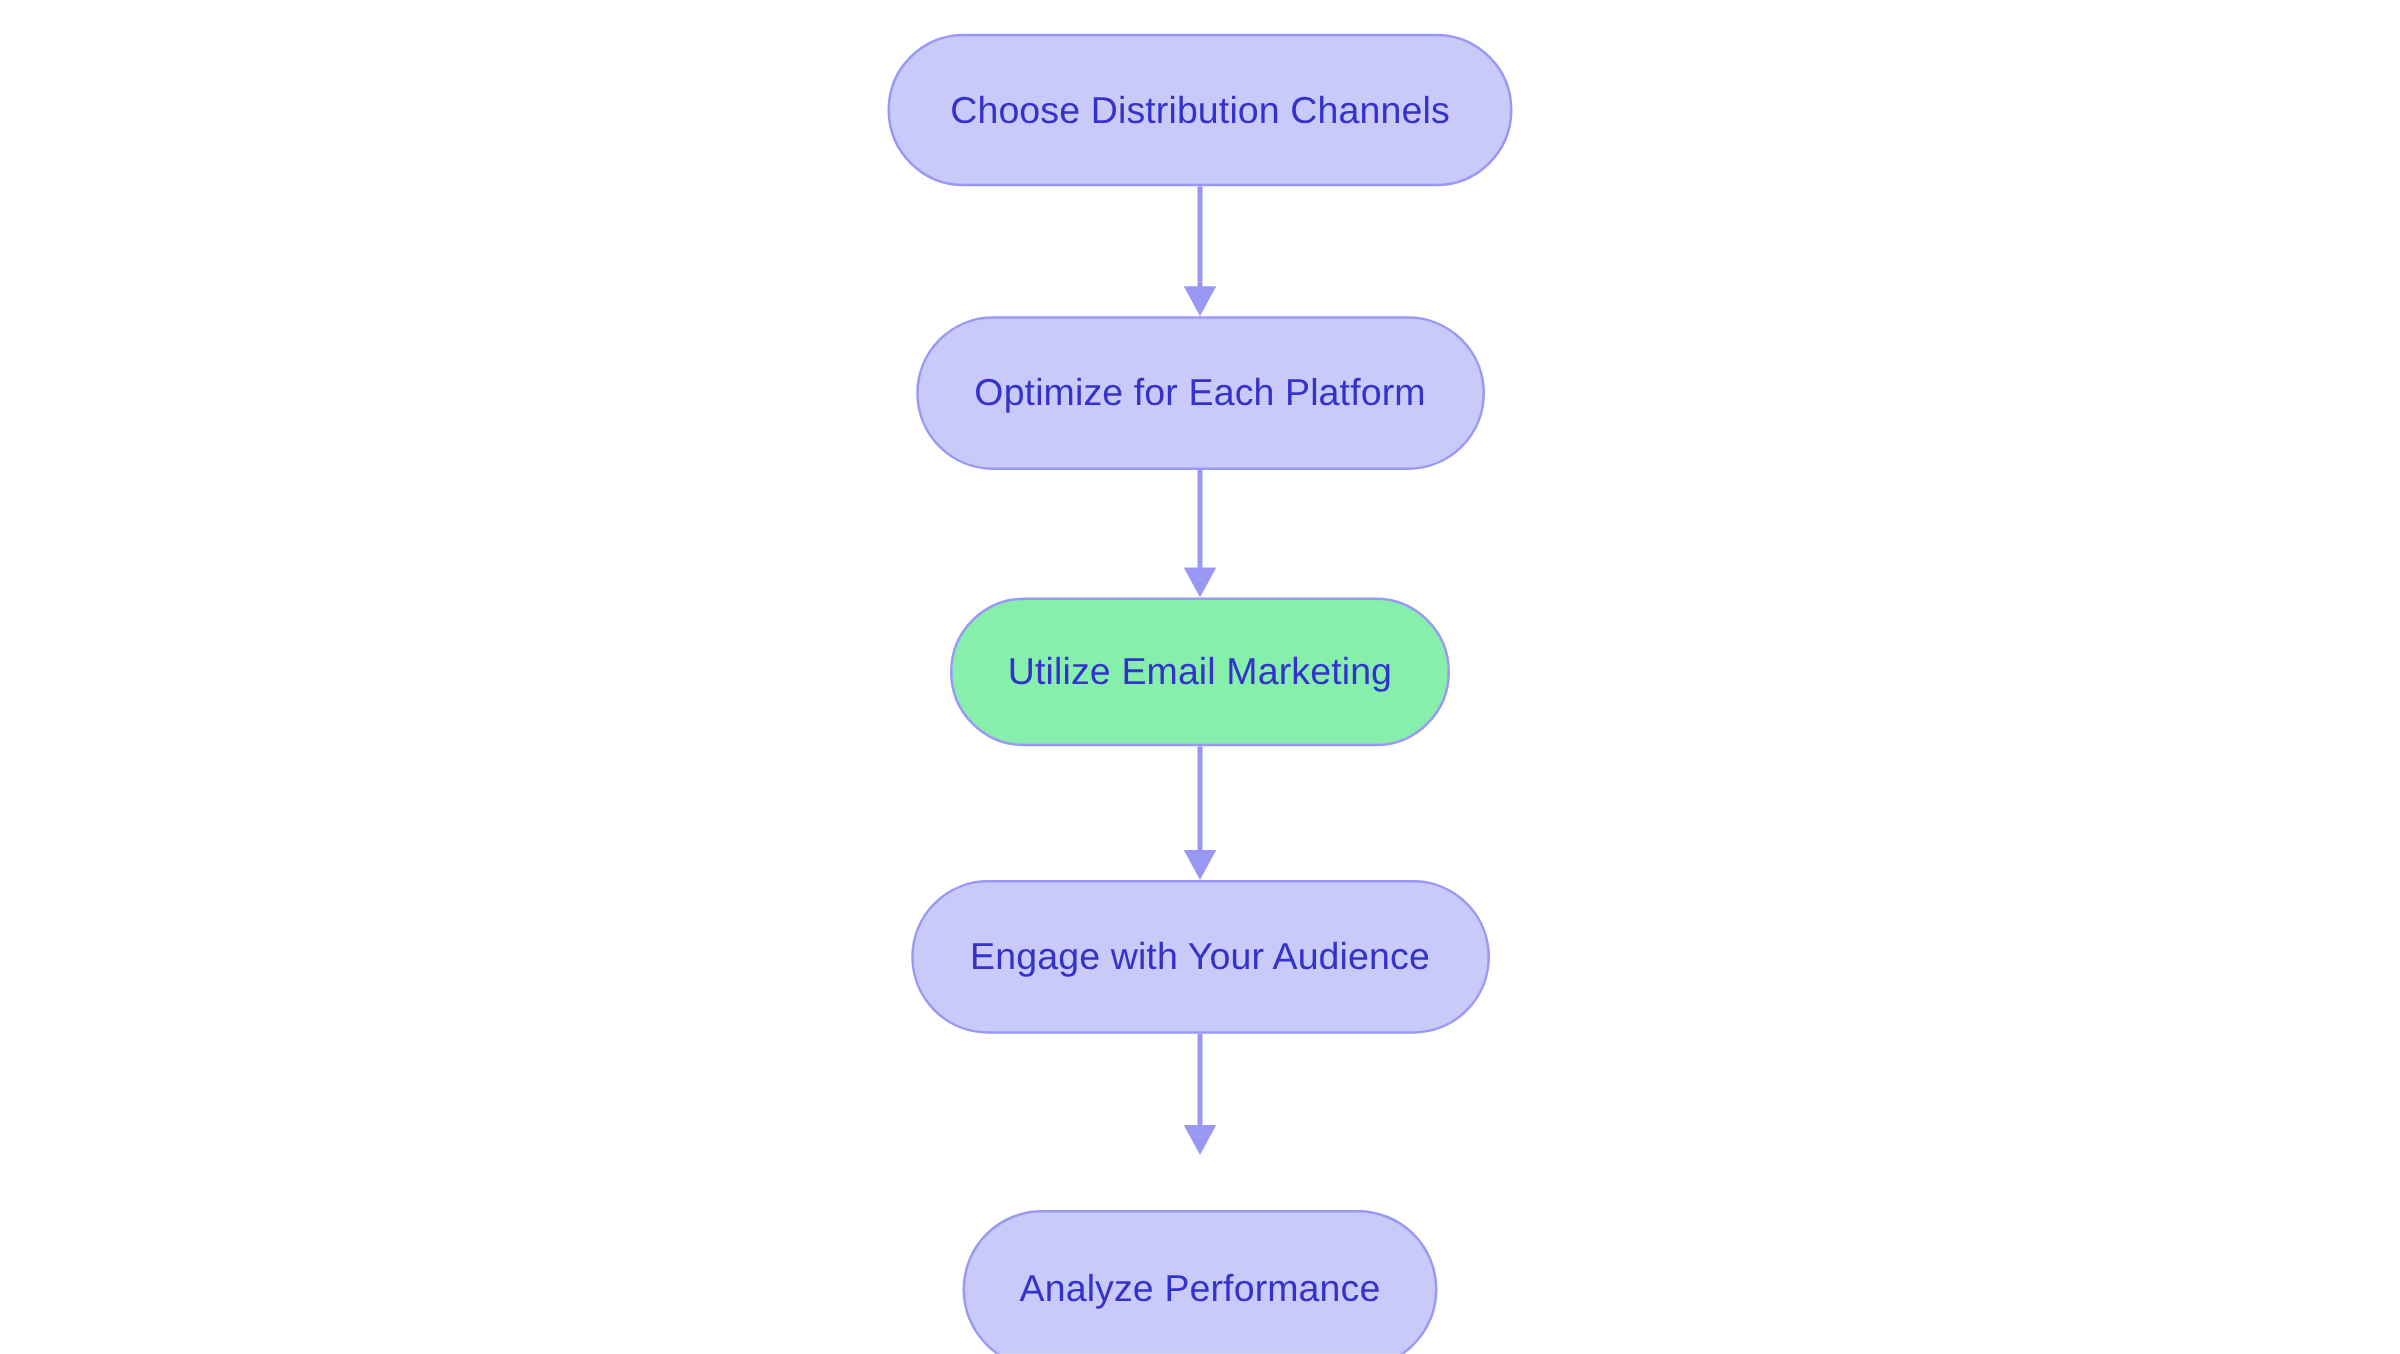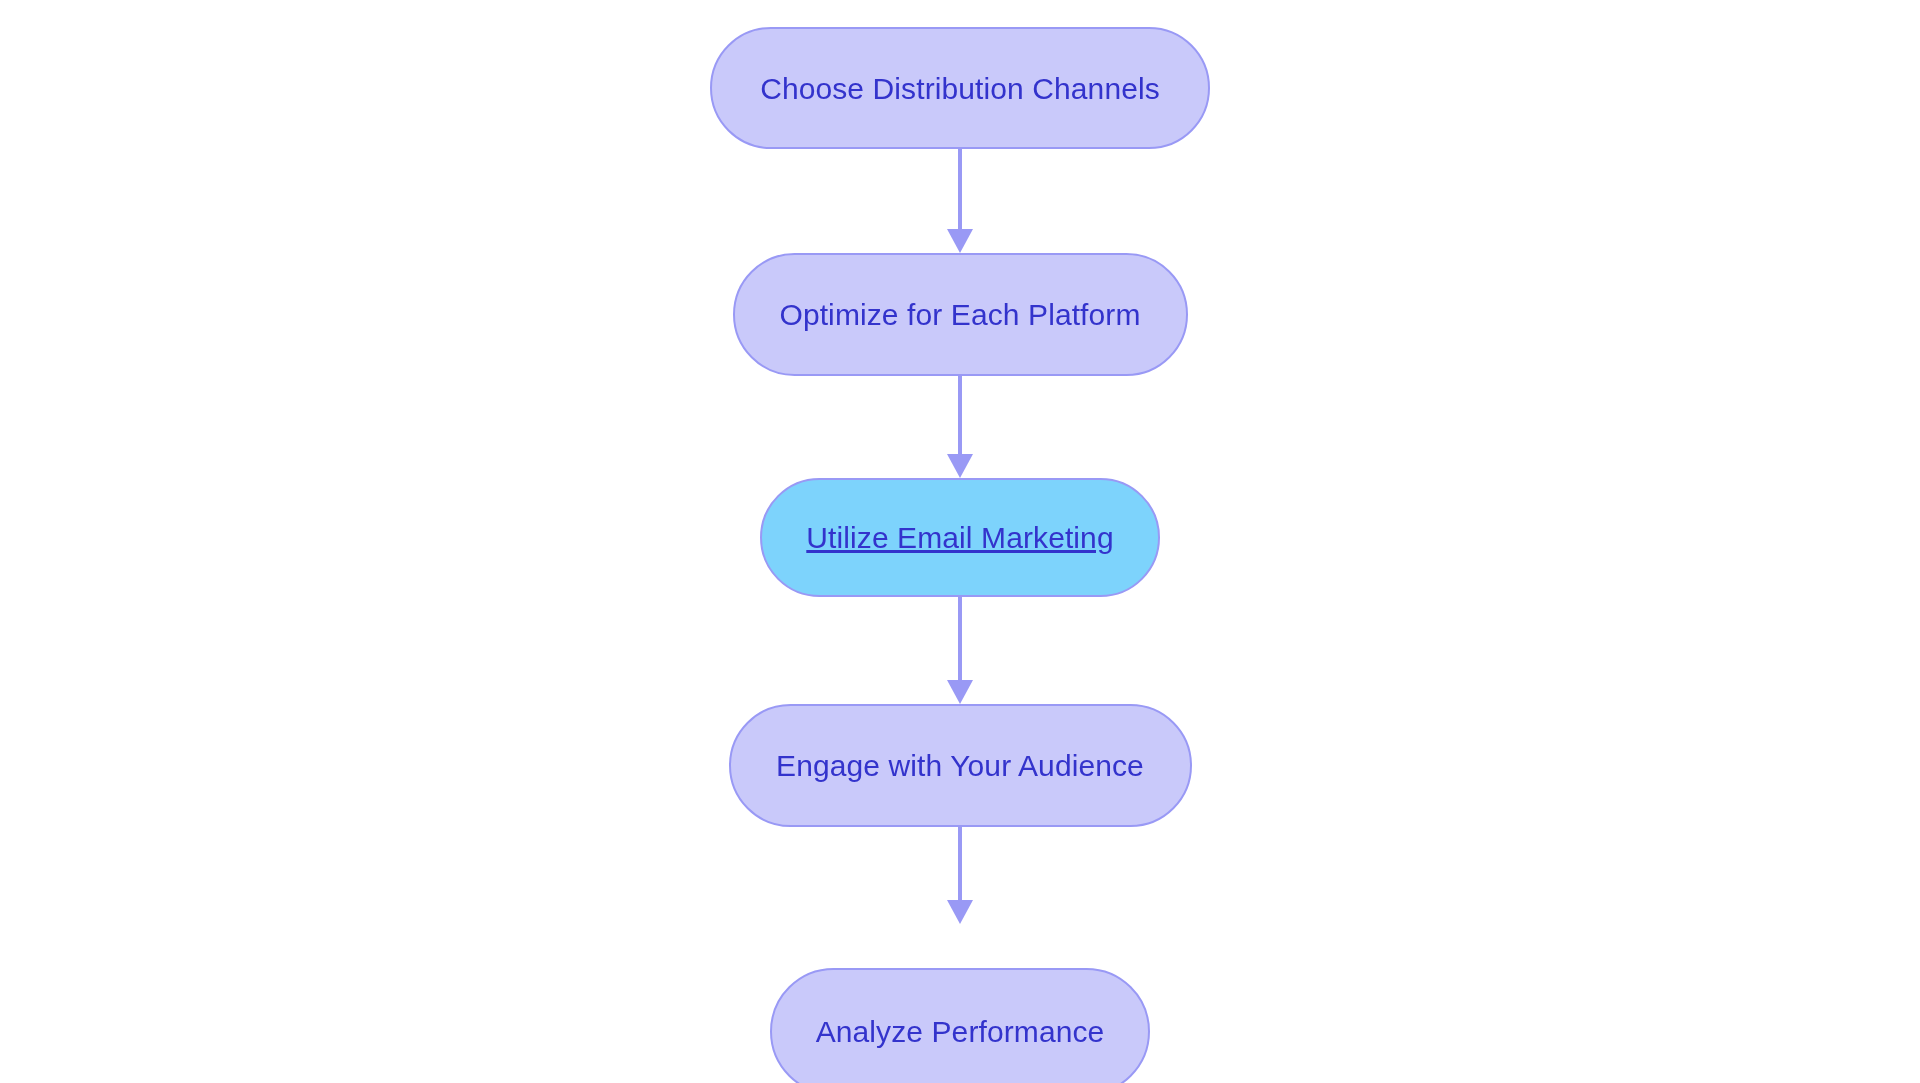--- a/index.html
+++ b/index.html
@@ -105,21 +105,21 @@
 
     <div class="node node-1" style="background: rgb(201, 201, 250); border-color: rgb(153, 153, 245); color: rgb(51, 51, 204);">
       <span class="node-label">Optimize for Each Platform</span>
     </div>
 
     <div class="connector connector-1">
       <div class="connector-line" style="background: rgb(153, 153, 245);"></div>
       <div class="connector-head" style="border-top-color: rgb(153, 153, 245);"></div>
     </div>
 
-    <div class="node node-2" style="background: #7dd3fc; border-color: rgb(153, 153, 245); color: rgb(51, 51, 204); text-decoration: underline;">
+    <div class="node node-2" style="background: #86efac; border-color: rgb(153, 153, 245); color: rgb(51, 51, 204);">
       <span class="node-label">Utilize Email Marketing</span>
     </div>
 
     <div class="connector connector-2">
       <div class="connector-line" style="background: rgb(153, 153, 245);"></div>
       <div class="connector-head" style="border-top-color: rgb(153, 153, 245);"></div>
     </div>
 
     <div class="node node-3" style="background: rgb(201, 201, 250); border-color: rgb(153, 153, 245); color: rgb(51, 51, 204);">
       <span class="node-label">Engage with Your Audience</span>

